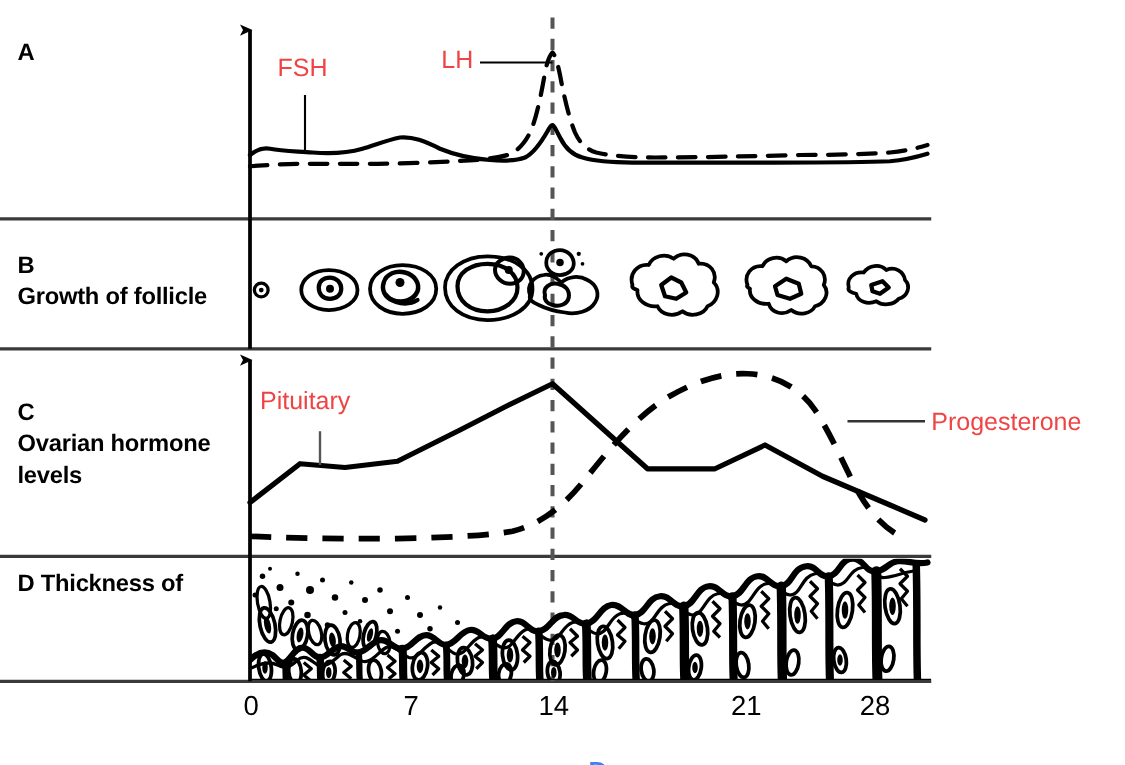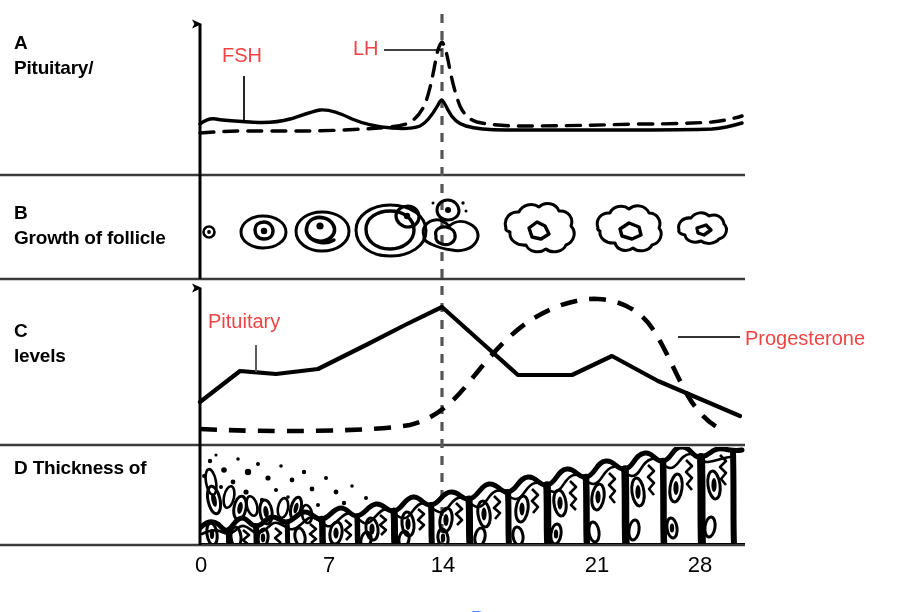--- a/index.html
+++ b/index.html
@@ -72,30 +72,30 @@
     margin-top: 24px;
   }
 </style>
 </head>
 <body>
 
 <div id="figure">
 
   <div class="panel-label" style="left:14px; top:30px;">
     <span class="panel-letter">A</span>
-    <span class="panel-title">Pituitary/</span>
   </div>
 
   <div class="panel-label" style="left:14px; top:200px;">
     <span class="panel-letter">B</span>
     <span class="panel-title">Growth of follicle</span>
   </div>
 
   <div class="panel-label" style="left:14px; top:318px;">
     <span class="panel-letter">C</span>
+    <span class="panel-title">Ovarian hormone</span>
     <span class="panel-title">levels</span>
   </div>
 
   <div class="panel-label" style="left:14px; top:455px;">
     <span>
       <span class="panel-title-inline">D</span>
       <span class="panel-title-inline">Thickness of</span>
     </span>
   </div>
 

